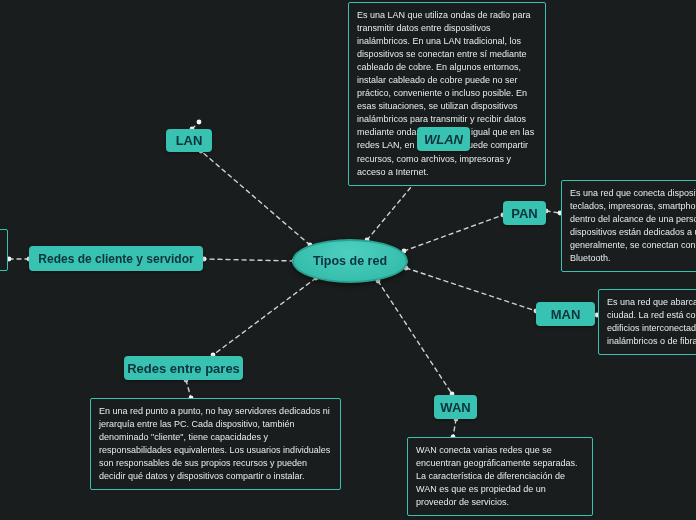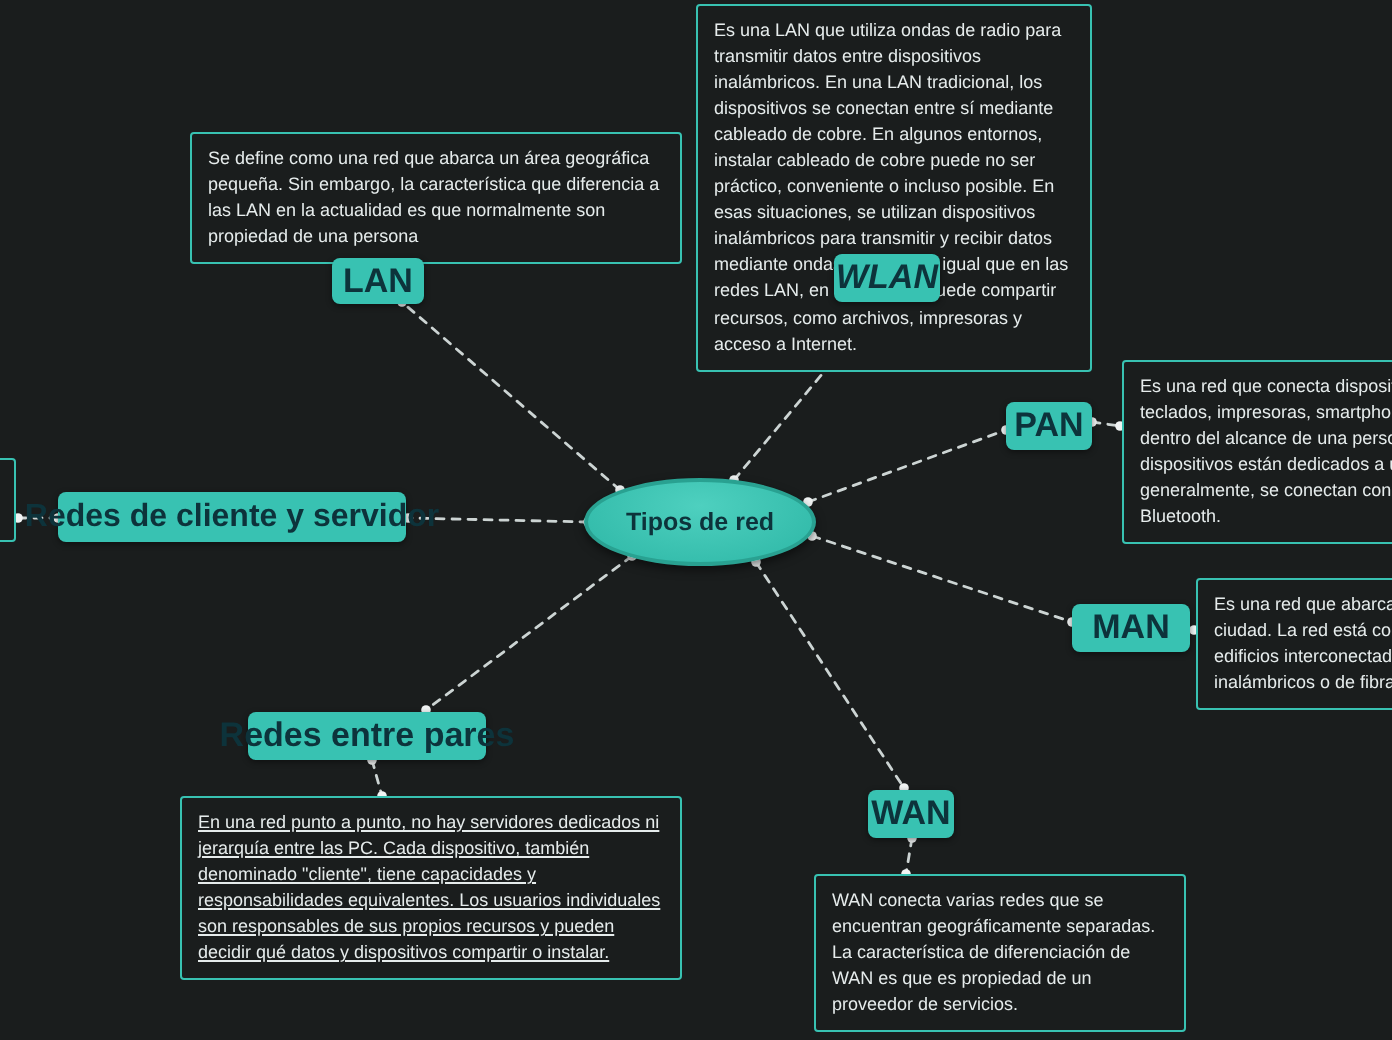--- a/index.html
+++ b/index.html
@@ -7,21 +7,21 @@
     width:696px;height:520px;overflow:hidden;position:relative;
     background:#1a1d1d;
     font-family:"Liberation Sans","DejaVu Sans",sans-serif;
   }
   #stage{position:absolute;left:0;top:0;width:696px;height:520px;}
   svg.wires{position:absolute;left:0;top:0;z-index:1;}
   line.dash{stroke:#ccd4d3;stroke-width:1.4;stroke-dasharray:4 4;stroke-linecap:round;}
   circle.dot{fill:#f1f4f4;}
   .node{
     position:absolute;z-index:3;background:#38c2b2;color:#0d333b;
-    font-weight:bold;font-size:17px;border-radius:4px;
+    font-weight:bold;font-size:13px;border-radius:4px;
     display:flex;align-items:center;justify-content:center;
     box-shadow:0 1px 3px rgba(0,0,0,.45);cursor:pointer;white-space:nowrap;
   }
   .center-node{
     position:absolute;z-index:3;border-radius:50%;
     background:radial-gradient(ellipse at 50% 30%, #4ed0bf, #35bdac 75%);
     border:2px solid #29a191;color:#0d333b;font-weight:bold;font-size:12.5px;
     display:flex;align-items:center;justify-content:center;
     box-shadow:0 2px 5px rgba(0,0,0,.5);cursor:pointer;box-sizing:border-box;
   }
@@ -78,41 +78,40 @@
         <circle class="dot" cx="453" cy="437" r="2.4"></circle>
       <circle class="dot" cx="186" cy="380" r="2.4"></circle>
         <circle class="dot" cx="191" cy="398" r="2.4"></circle>
       <circle class="dot" cx="29" cy="259" r="2.4"></circle>
         <circle class="dot" cx="9" cy="259" r="2.4"></circle>
     </g>
   </svg>
 
   <div class="desc" style="left:348px;top:2px;width:198px;">Es una LAN que utiliza ondas de radio para transmitir datos entre dispositivos inalámbricos. En una LAN tradicional, los dispositivos se conectan entre sí mediante cableado de cobre. En algunos entornos, instalar cableado de cobre puede no ser práctico, conveniente o incluso posible. En esas situaciones, se utilizan dispositivos inalámbricos para transmitir y recibir datos mediante ondas de radio. Al igual que en las redes LAN, en una WLAN puede compartir recursos, como archivos, impresoras y acceso a Internet.</div>
 
-  <div class="desc" style="left:95px;top:66px;width:246px;">Se define como una red que abarca un área geográfica pequeña. Sin embargo, la característica que diferencia a las LAN en la actualidad es que normalmente son propiedad de una persona</div>
 
   <div class="desc" style="left:561px;top:180px;width:215px;">Es una red que conecta dispositivos, como teclados, impresoras, smartphones y tabletas, dentro del alcance de una persona. Todos los dispositivos están dedicados a un único host y, generalmente, se conectan con tecnología Bluetooth.</div>
 
   <div class="desc" style="left:598px;top:289px;width:205px;">Es una red que abarca un campus o una ciudad. La red está compuesta por varios edificios interconectados mediante backbones inalámbricos o de fibra óptica.</div>
 
   <div class="desc" style="left:360px;top:437px;width:186px;margin-left:47px;">WAN conecta varias redes que se encuentran geográficamente separadas. La característica de diferenciación de WAN es que es propiedad de un proveedor de servicios.</div>
 
-  <div class="desc" style="left:90px;top:398px;width:251px;text-decoration:underline;">En una red punto a punto, no hay servidores dedicados ni jerarquía entre las PC. Cada dispositivo, también denominado "cliente", tiene capacidades y responsabilidades equivalentes. Los usuarios individuales son responsables de sus propios recursos y pueden decidir qué datos y dispositivos compartir o instalar.</div>
+  <div class="desc" style="left:90px;top:398px;width:251px;">En una red punto a punto, no hay servidores dedicados ni jerarquía entre las PC. Cada dispositivo, también denominado "cliente", tiene capacidades y responsabilidades equivalentes. Los usuarios individuales son responsables de sus propios recursos y pueden decidir qué datos y dispositivos compartir o instalar.</div>
 
   <div class="desc" style="left:-205px;top:229px;width:213px;min-height:42px;"></div>
 
   <div class="node" style="left:166px;top:129px;width:46px;height:23px;">LAN</div>
 
   <div class="node" style="left:417px;top:127px;width:53px;height:24px;font-style:italic;">WLAN</div>
 
   <div class="node" style="left:503px;top:201px;width:43px;height:24px;">PAN</div>
 
   <div class="node" style="left:536px;top:302px;width:59px;height:24px;">MAN</div>
 
   <div class="node" style="left:434px;top:395px;width:43px;height:24px;">WAN</div>
 
   <div class="node" style="left:124px;top:356px;width:119px;height:24px;">Redes entre pares</div>
 
-  <div class="node" style="left:29px;top:246px;width:174px;height:25px;font-size:16px;">Redes de cliente y servidor</div>
+  <div class="node" style="left:29px;top:246px;width:174px;height:25px;font-size:12px;">Redes de cliente y servidor</div>
 
   <div class="center-node" style="left:292px;top:239px;width:116px;height:44px;">Tipos de red</div>
 
 </div>
 
 </body></html>

